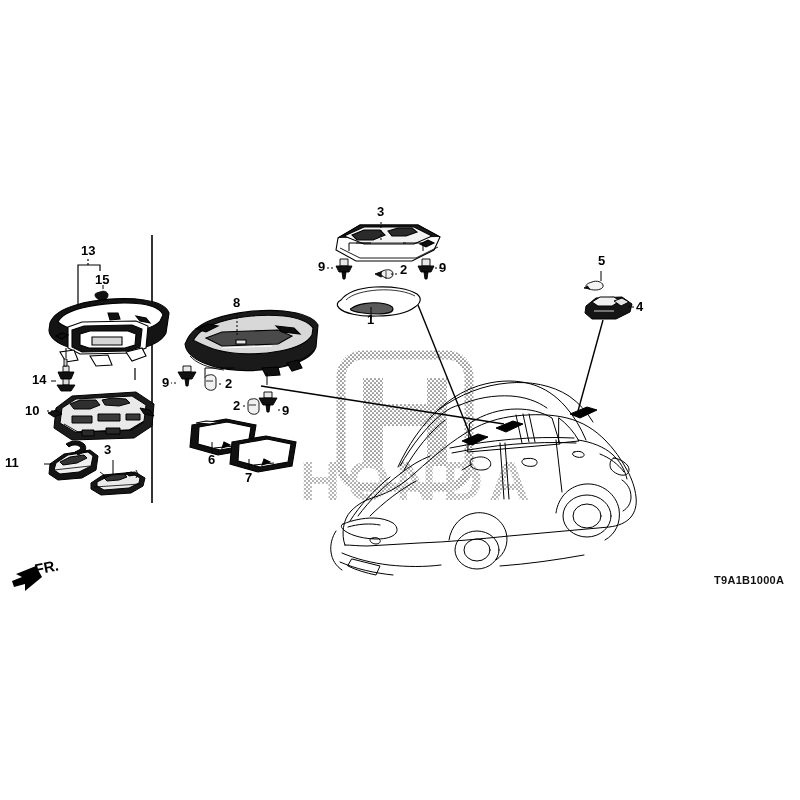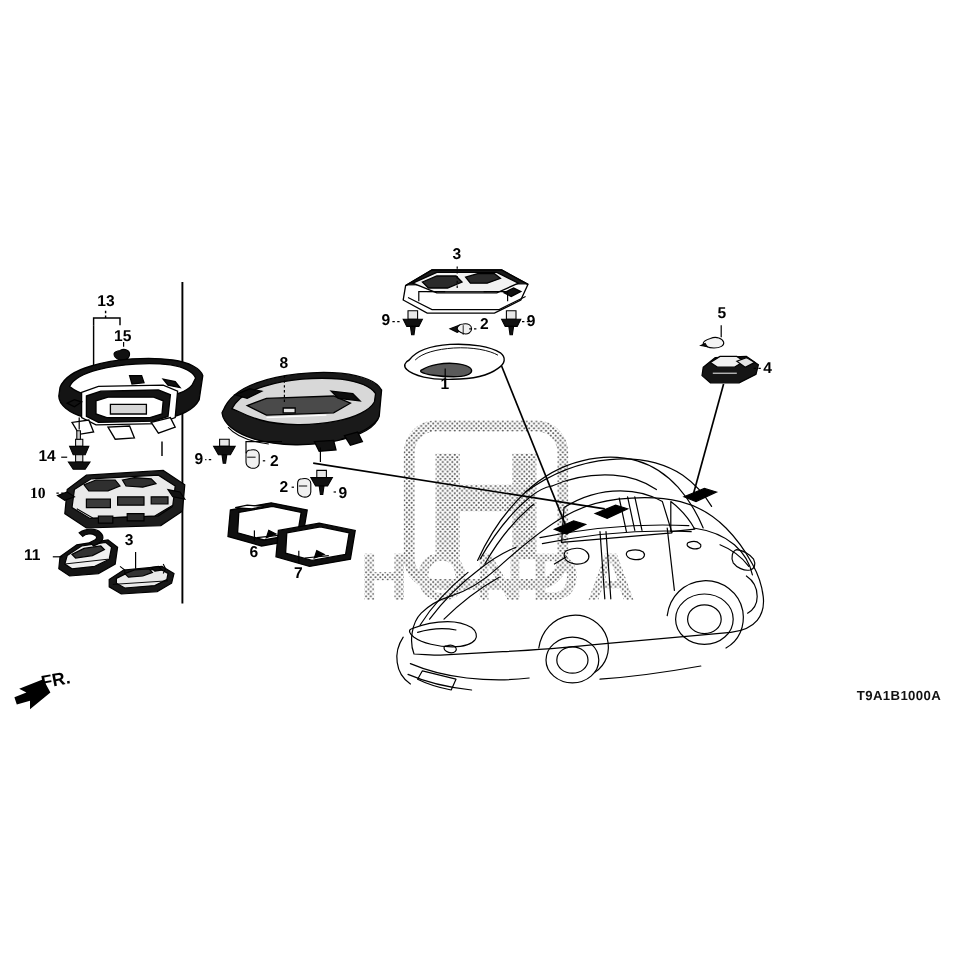--- a/index.html
+++ b/index.html
@@ -407,20 +407,20 @@
   <span class="lbl" style="left:233px;top:296px;">8</span>
   <span class="lbl" style="left:225px;top:377px;">2</span>
   <span class="lbl" style="left:162px;top:376px;">9</span>
   <span class="lbl" style="left:233px;top:399px;">2</span>
   <span class="lbl" style="left:282px;top:404px;">9</span>
   <span class="lbl" style="left:208px;top:453px;">6</span>
   <span class="lbl" style="left:245px;top:471px;">7</span>
   <span class="lbl" style="left:81px;top:244px;">13</span>
   <span class="lbl" style="left:95px;top:273px;">15</span>
   <span class="lbl" style="left:32px;top:373px;">14</span>
-  <span class="lbl" style="left:25px;top:404px;font-family:Liberation Serif, serif;">10</span>
-  <span class="lbl" style="left:20px;top:456px;text-align:center;">11</span>
+  <span class="lbl" style="left:25px;top:404px;">10</span>
+  <span class="lbl" style="left:5px;top:456px;text-align:center;">11</span>
   <span class="lbl" style="left:104px;top:443px;">3</span>
 
   <span id="frlabel">FR.</span>
   <span id="diagcode">T9A1B1000A</span>
 
 </div>
 
 </body></html>

